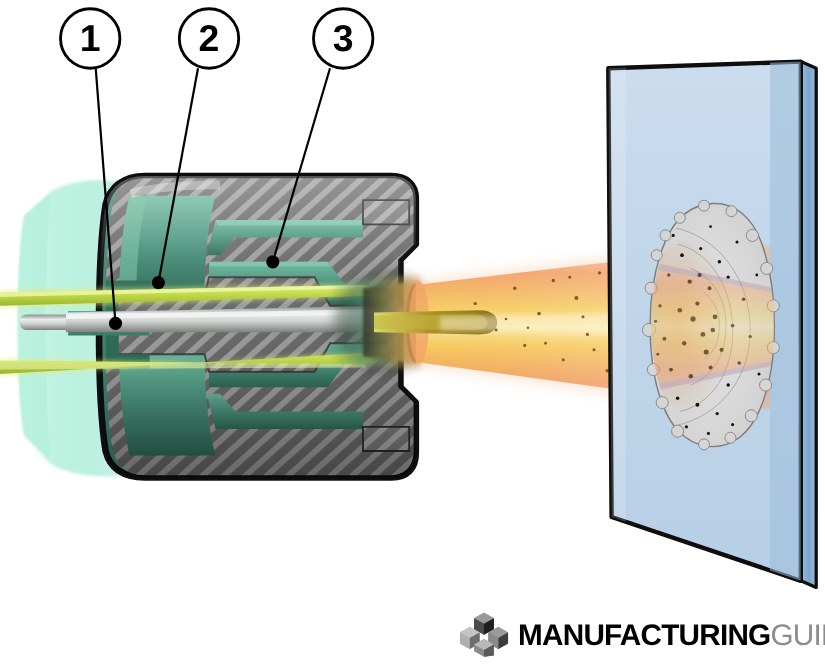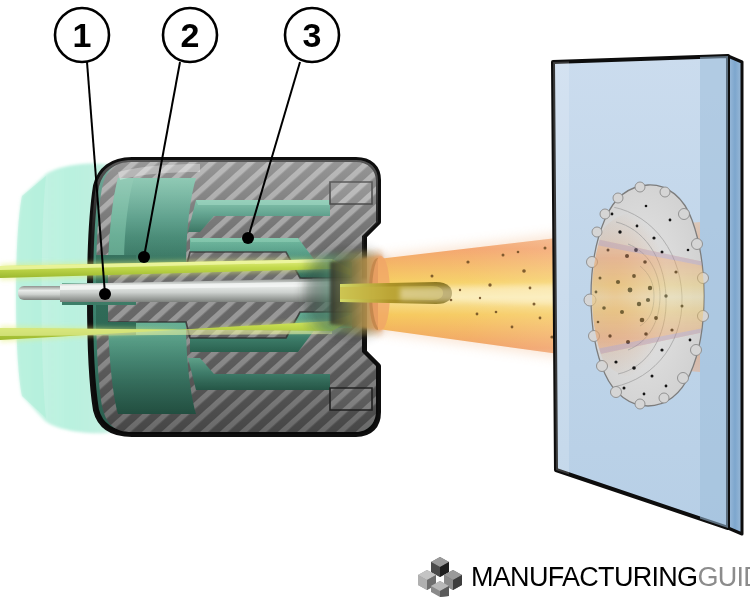--- a/index.html
+++ b/index.html
@@ -12,21 +12,21 @@
   #stage svg{display:block;}
   .logo-wrap{
     position:absolute;left:418px;top:556px;
     display:flex;align-items:center;gap:9px;
   }
   .logo-text{
     font-family:"Liberation Sans", sans-serif;
     font-size:27px;letter-spacing:-0.7px;line-height:1;
     white-space:nowrap;
   }
-  .logo-text .bold{font-weight:normal;color:#000000;}
+  .logo-text .bold{font-weight:bold;color:#000000;}
   .logo-text .light{font-weight:normal;color:#8c8c8c;}
 </style>
 </head>
 <body>
 
 <div id="stage">
   <svg width="750" height="604" viewBox="0 0 750 604" xmlns="http://www.w3.org/2000/svg">
     <defs>
 
       <pattern id="hatch" width="13" height="13" patternUnits="userSpaceOnUse" patternTransform="rotate(-42)">

